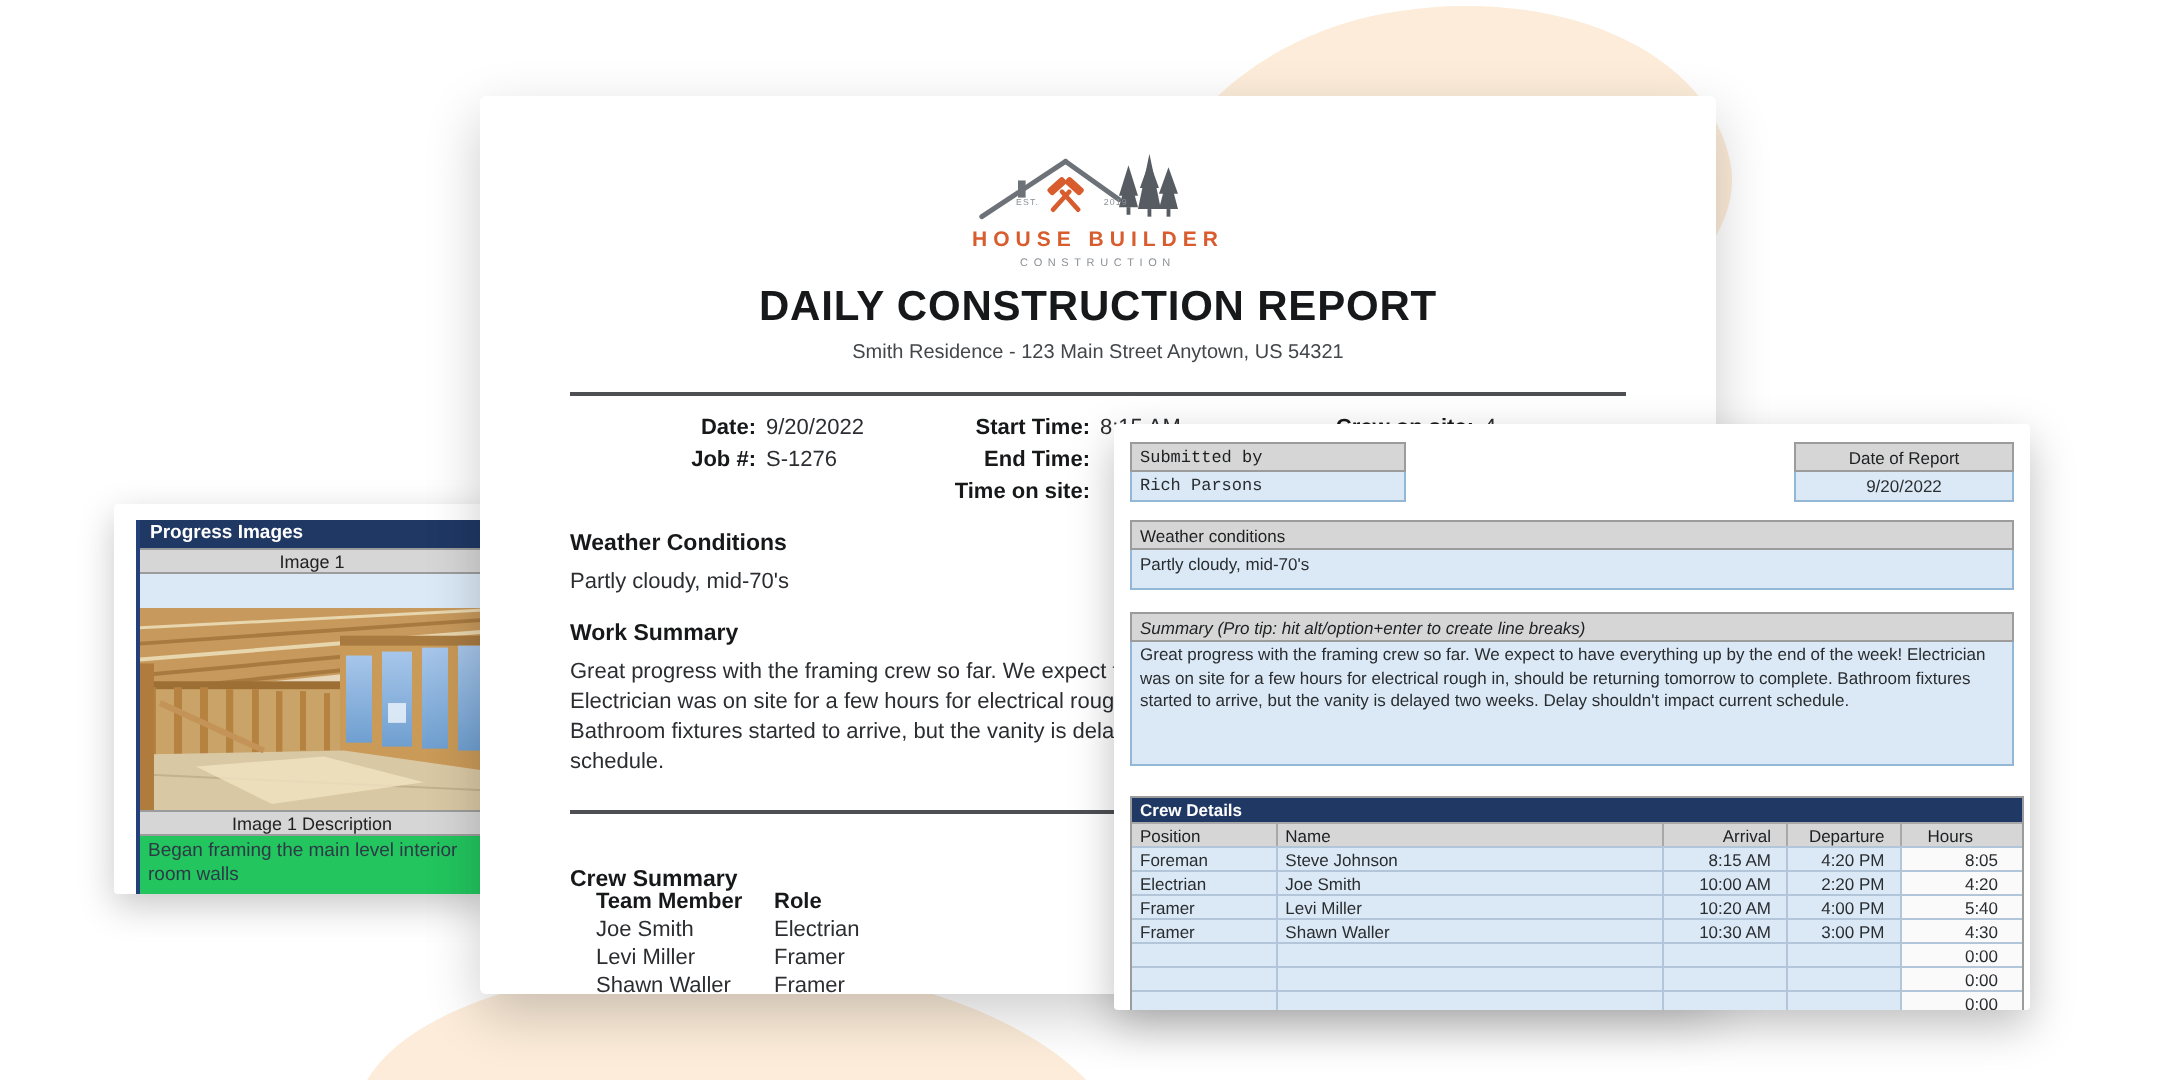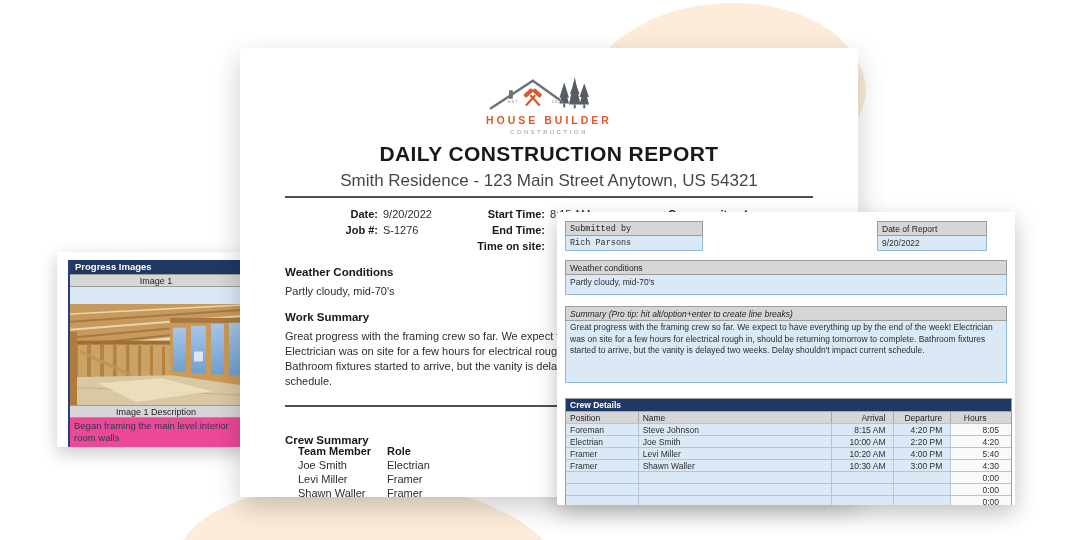--- a/index.html
+++ b/index.html
@@ -20,38 +20,38 @@
     box-shadow:0 6px 18px rgba(0,0,0,.22); }
   .pi-table { position:absolute; left:11px; top:8px; width:176px;
     border:2px solid #24407a; border-top:none; }
   .pi-title { height:14px; background:#1f3864; color:#fff; font-size:9.5px; font-weight:bold;
     line-height:14px; padding-left:5px; }
   .pi-sub { height:13px; background:#d6d6d6; border-top:1px solid #9c9c9c; border-bottom:1px solid #9c9c9c;
     font-size:9px; color:#222; text-align:center; line-height:13px; }
   .pi-blank { height:17px; background:#dbe9f6; }
   .pi-photo { height:101px; overflow:hidden; }
   .pi-photo svg { display:block; width:100%; height:100%; }
-  .pi-desc { background:#ec4899; font-size:9.5px; color:#2e3a46; line-height:12px;
+  .pi-desc { background:#22c55e; font-size:9.5px; color:#2e3a46; line-height:12px;
     padding:2px 4px 6px 4px; }
 
   
   .doc { position:absolute; left:240px; top:48px; width:618px; height:449px; background:#fff;
     z-index:2; border-radius:3px; overflow:hidden; box-shadow:0 10px 28px rgba(0,0,0,.20);
     color:#2b2d30; }
   .doc-company { position:absolute; top:12px; left:0; width:100%; text-align:center;
     font-size:9px; color:#a3a8ad; letter-spacing:.2px; }
   .doc-logo { position:absolute; top:27px; left:50%; transform:translateX(-50%); width:132px; height:40px; }
   .brand { position:absolute; top:66px; left:0; width:100%; text-align:center;
     font-size:10.5px; font-weight:bold; color:#d85c2d; letter-spacing:3px; }
   .brand-sub { position:absolute; top:81px; left:0; width:100%; text-align:center;
     font-size:5.5px; color:#8b9095; letter-spacing:2.8px; }
   .doc-title { position:absolute; top:94px; left:0; width:100%; text-align:center;
     font-size:21px; font-weight:bold; color:#17181a; letter-spacing:.4px; }
   .doc-subtitle { position:absolute; top:123px; left:0; width:100%; text-align:center;
-    font-size:17px; color:#44474a; }
+    font-size:10px; color:#44474a; }
   .rule { position:absolute; left:45px; width:528px; height:2px; background:#4d4f52; }
   .rule1 { top:148px; } .rule2 { top:357px; height:1.5px; }
   .info-col { position:absolute; top:158px; font-size:11px; }
   .irow { height:16px; line-height:16px; white-space:nowrap; }
   .ilab { display:inline-block; text-align:right; font-weight:bold; color:#17181a; }
   .ival { margin-left:5px; color:#2b2d30; }
   .c1 { left:38px; } .c1 .ilab { width:100px; }
   .c2 { left:225px; } .c2 .ilab { width:80px; }
   .c3 { left:412px; } .c3 .ilab { width:85px; }
   .sec-h { position:absolute; left:45px; font-size:11.5px; font-weight:bold; color:#17181a; }
@@ -68,21 +68,21 @@
   
   .panel-right { position:absolute; left:557px; top:212px; width:458px; height:293px;
     background:#fff; z-index:3; border-radius:2px; overflow:hidden;
     box-shadow:0 8px 22px rgba(0,0,0,.25); font-size:8.5px; color:#2a2d30; }
   .fbox { position:absolute; }
   .fbox .fh { background:#d6d6d6; border:1px solid #9c9c9c; height:15px; line-height:13px;
     padding:1px 4px 0 4px; color:#1d1f21; }
   .fbox .fv { background:#dbe9f6; border:1px solid #93b7d7; border-top:none; line-height:12px;
     padding:1px 4px; }
   .fb-sub { left:8px; top:9px; width:138px;font-family:Liberation Mono, monospace; } .fb-sub .fv { height:15px; }
-  .fb-date { left:320px; top:9px; width:110px; } .fb-date .fv { height:15px; }
+  .fb-date { left:340px; top:9px; width:110px;text-align:center; } .fb-date .fv { height:15px; }
   .fb-wx { left:8px; top:48px; width:442px; } .fb-wx .fv { height:20px; }
   .fb-sum { left:8px; top:94px; width:442px; } .fb-sum .fh { font-style:italic; }
   .fb-sum .fv { height:62px; line-height:11.5px; }
 
   .cd { position:absolute; left:8px; top:186px; width:447px; border:1px solid #9c9c9c; }
   .cd-title { height:12px; background:#1f3864; color:#fff; font-weight:bold; line-height:12px;
     padding-left:4px; font-size:8.5px; }
   .cd-row { display:flex; height:12px; line-height:12px; }
   .cd-row > span { border-right:1px solid #b3c6d9; border-top:1px solid #b3c6d9;
     overflow:hidden; white-space:nowrap; }

